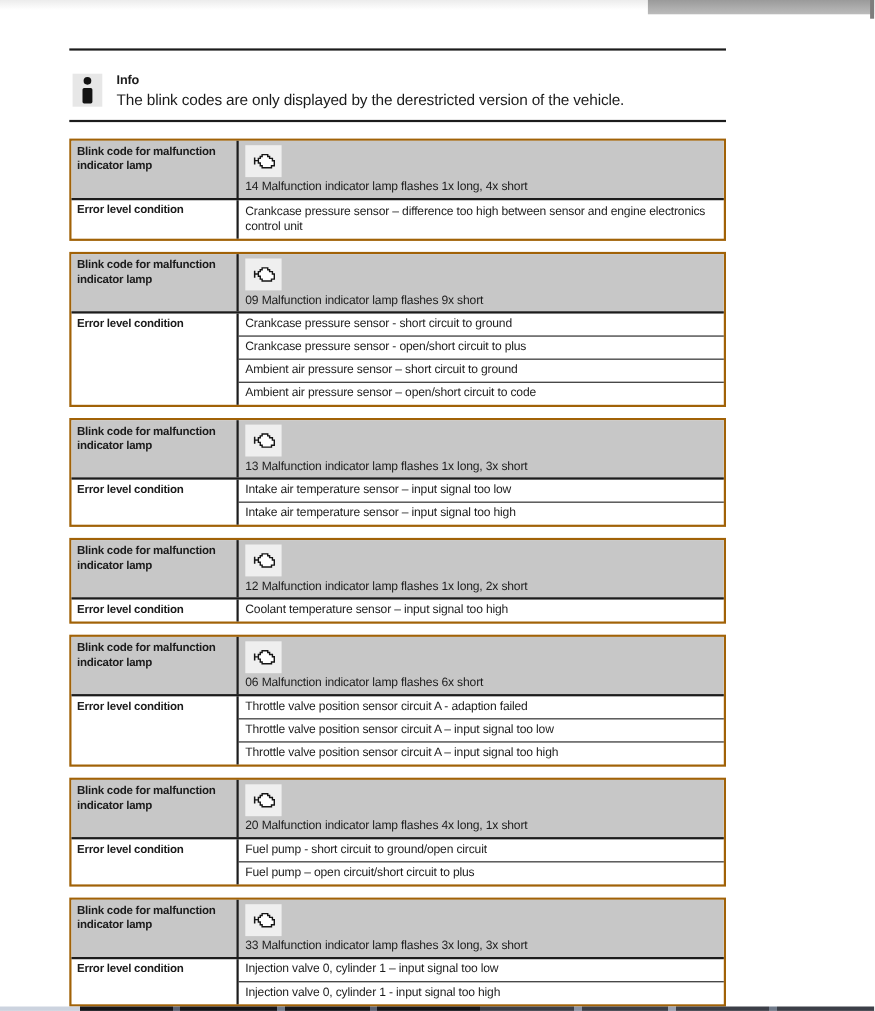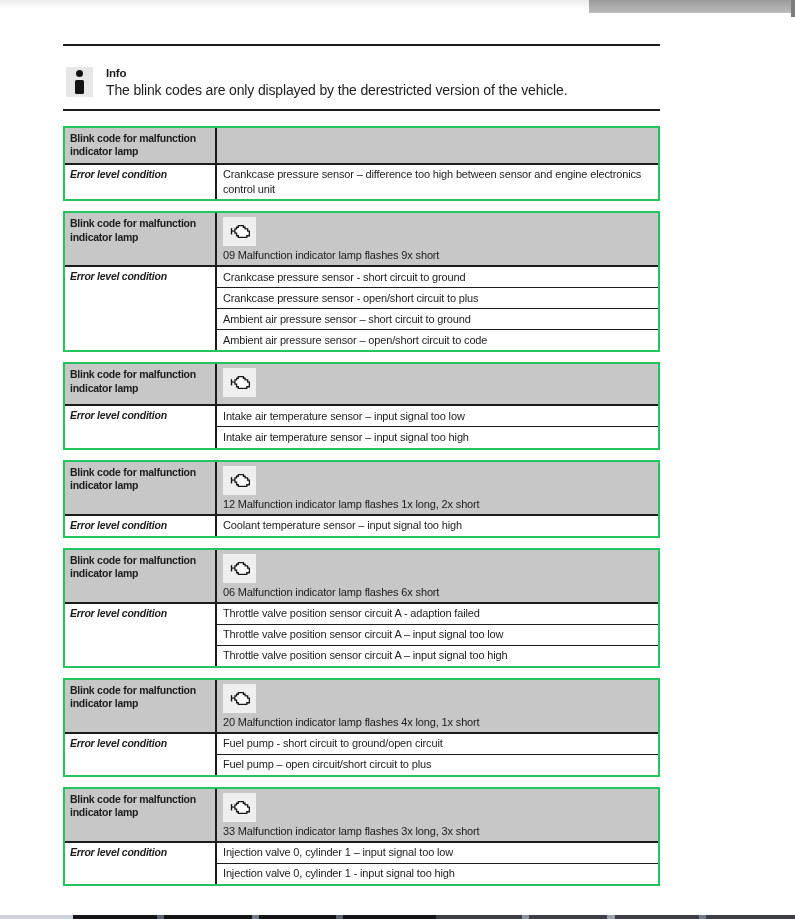--- a/index.html
+++ b/index.html
@@ -22,38 +22,38 @@
   .info-block {
     margin-top:44px; border-top:2px solid #1c1c1c; border-bottom:2px solid #1c1c1c;
     padding:21px 2px 11px 3px; display:flex; gap:13px; align-items:flex-start;
   }
   .info-icon { position:relative; width:27px; height:30px; background:#e7e7e7; flex:0 0 auto; }
   .info-icon .dot  { position:absolute; left:10px; top:3px;  width:7px; height:7px; border-radius:50%; background:#131313; }
   .info-icon .stem { position:absolute; left:9px;  top:13px; width:9px; height:14px; background:#131313; border-radius:1.5px; }
   .info-title { font-weight:bold; font-size:11.5px; margin-bottom:3px; letter-spacing:-0.2px; }
   .info-body  { font-size:14px; letter-spacing:-0.15px; }
 
-  .blink-table { margin-top:10px; border:2px solid #22c55e; }
+  .blink-table { margin-top:10px; border:2px solid #a16207; }
   .blink-table:first-child { margin-top:15px; }
 
   .t-header { display:flex; background:var(--header-bg,#c7c7c7); border-bottom:2px solid #1c1c1c; }
   .t-left {
     width:152px; flex:0 0 auto; border-right:2px solid #1c1c1c;
     padding:4px 5px; box-sizing:border-box;
   }
   .t-label { font-weight:bold; font-size:10.5px; letter-spacing:-0.25px; line-height:1.28; }
   .t-codecell { flex:1; padding:4px 6px 4px; }
   .engine-icon {
     width:33px; height:29px; background:var(--icon-bg,#efefef);
     display:flex; align-items:center; justify-content:center; margin-bottom:3px;
   }
   .code-line { font-size:11px; letter-spacing:-0.15px; }
 
   .t-body { display:flex; }
-  .t-body .t-left { padding:3px 5px;font-style:italic; }
+  .t-body .t-left { padding:3px 5px; }
   .conditions { flex:1; display:flex; flex-direction:column;border-radius:12px; }
   .cond {
     padding:2.5px 6px 3px; font-size:11px; letter-spacing:-0.15px; line-height:1.32;
     border-bottom:1px solid #1c1c1c;
   }
   .cond:last-child { border-bottom:none; }
 
   .bottom-strip {
     position:absolute; left:0; bottom:0; width:795px; height:4px;
     background:linear-gradient(to right,
@@ -86,20 +86,32 @@
       <div class="info-text">
         <div class="info-title">Info</div>
         <div class="info-body">The blink codes are only displayed by the derestricted version of the vehicle.</div>
       </div>
     </div>
 
     <div id="tables">
   <div class="blink-table">
     <div class="t-header">
       <div class="t-left t-label">Blink code for malfunction indicator lamp</div>
+      <div class="t-codecell">
+        <div class="engine-icon">
+          <svg width="24" height="17" viewBox="0 0 26 20" aria-hidden="true">
+            <g fill="#ffffff" stroke="#161616" stroke-width="1.5" stroke-linejoin="miter">
+              <path d="M7 7 L9 7 L9 5 L11 5 L11 3 L17 3 L17 5 L19 5 L19 7 L22 7 L22 9.5 L24 9.5 L24 15 L21 15 L21 17 L11 17 L11 15 L9 15 L9 12 L7 12 Z"></path>
+            </g>
+            <path d="M3 6 L3 13.5" stroke="#161616" stroke-width="1.6" fill="none"></path>
+            <path d="M3 9.5 L7 9.5" stroke="#161616" stroke-width="1.4" fill="none"></path>
+          </svg>
+        </div>
+        <div class="code-line">14 Malfunction indicator lamp flashes 1x long, 4x short</div>
+      </div>
     </div>
     <div class="t-body">
       <div class="t-left t-label">Error level condition</div>
       <div class="conditions">
               <div class="cond">Crankcase pressure sensor – difference too high between sensor and engine electronics control unit</div>
             </div>
     </div>
   </div>
 
   <div class="blink-table">
@@ -135,20 +147,21 @@
       <div class="t-codecell">
         <div class="engine-icon">
           <svg width="24" height="17" viewBox="0 0 26 20" aria-hidden="true">
             <g fill="#ffffff" stroke="#161616" stroke-width="1.5" stroke-linejoin="miter">
               <path d="M7 7 L9 7 L9 5 L11 5 L11 3 L17 3 L17 5 L19 5 L19 7 L22 7 L22 9.5 L24 9.5 L24 15 L21 15 L21 17 L11 17 L11 15 L9 15 L9 12 L7 12 Z"></path>
             </g>
             <path d="M3 6 L3 13.5" stroke="#161616" stroke-width="1.6" fill="none"></path>
             <path d="M3 9.5 L7 9.5" stroke="#161616" stroke-width="1.4" fill="none"></path>
           </svg>
         </div>
+        <div class="code-line">13 Malfunction indicator lamp flashes 1x long, 3x short</div>
       </div>
     </div>
     <div class="t-body">
       <div class="t-left t-label">Error level condition</div>
       <div class="conditions">
               <div class="cond">Intake air temperature sensor – input signal too low</div>
               <div class="cond">Intake air temperature sensor – input signal too high</div>
             </div>
     </div>
   </div>

